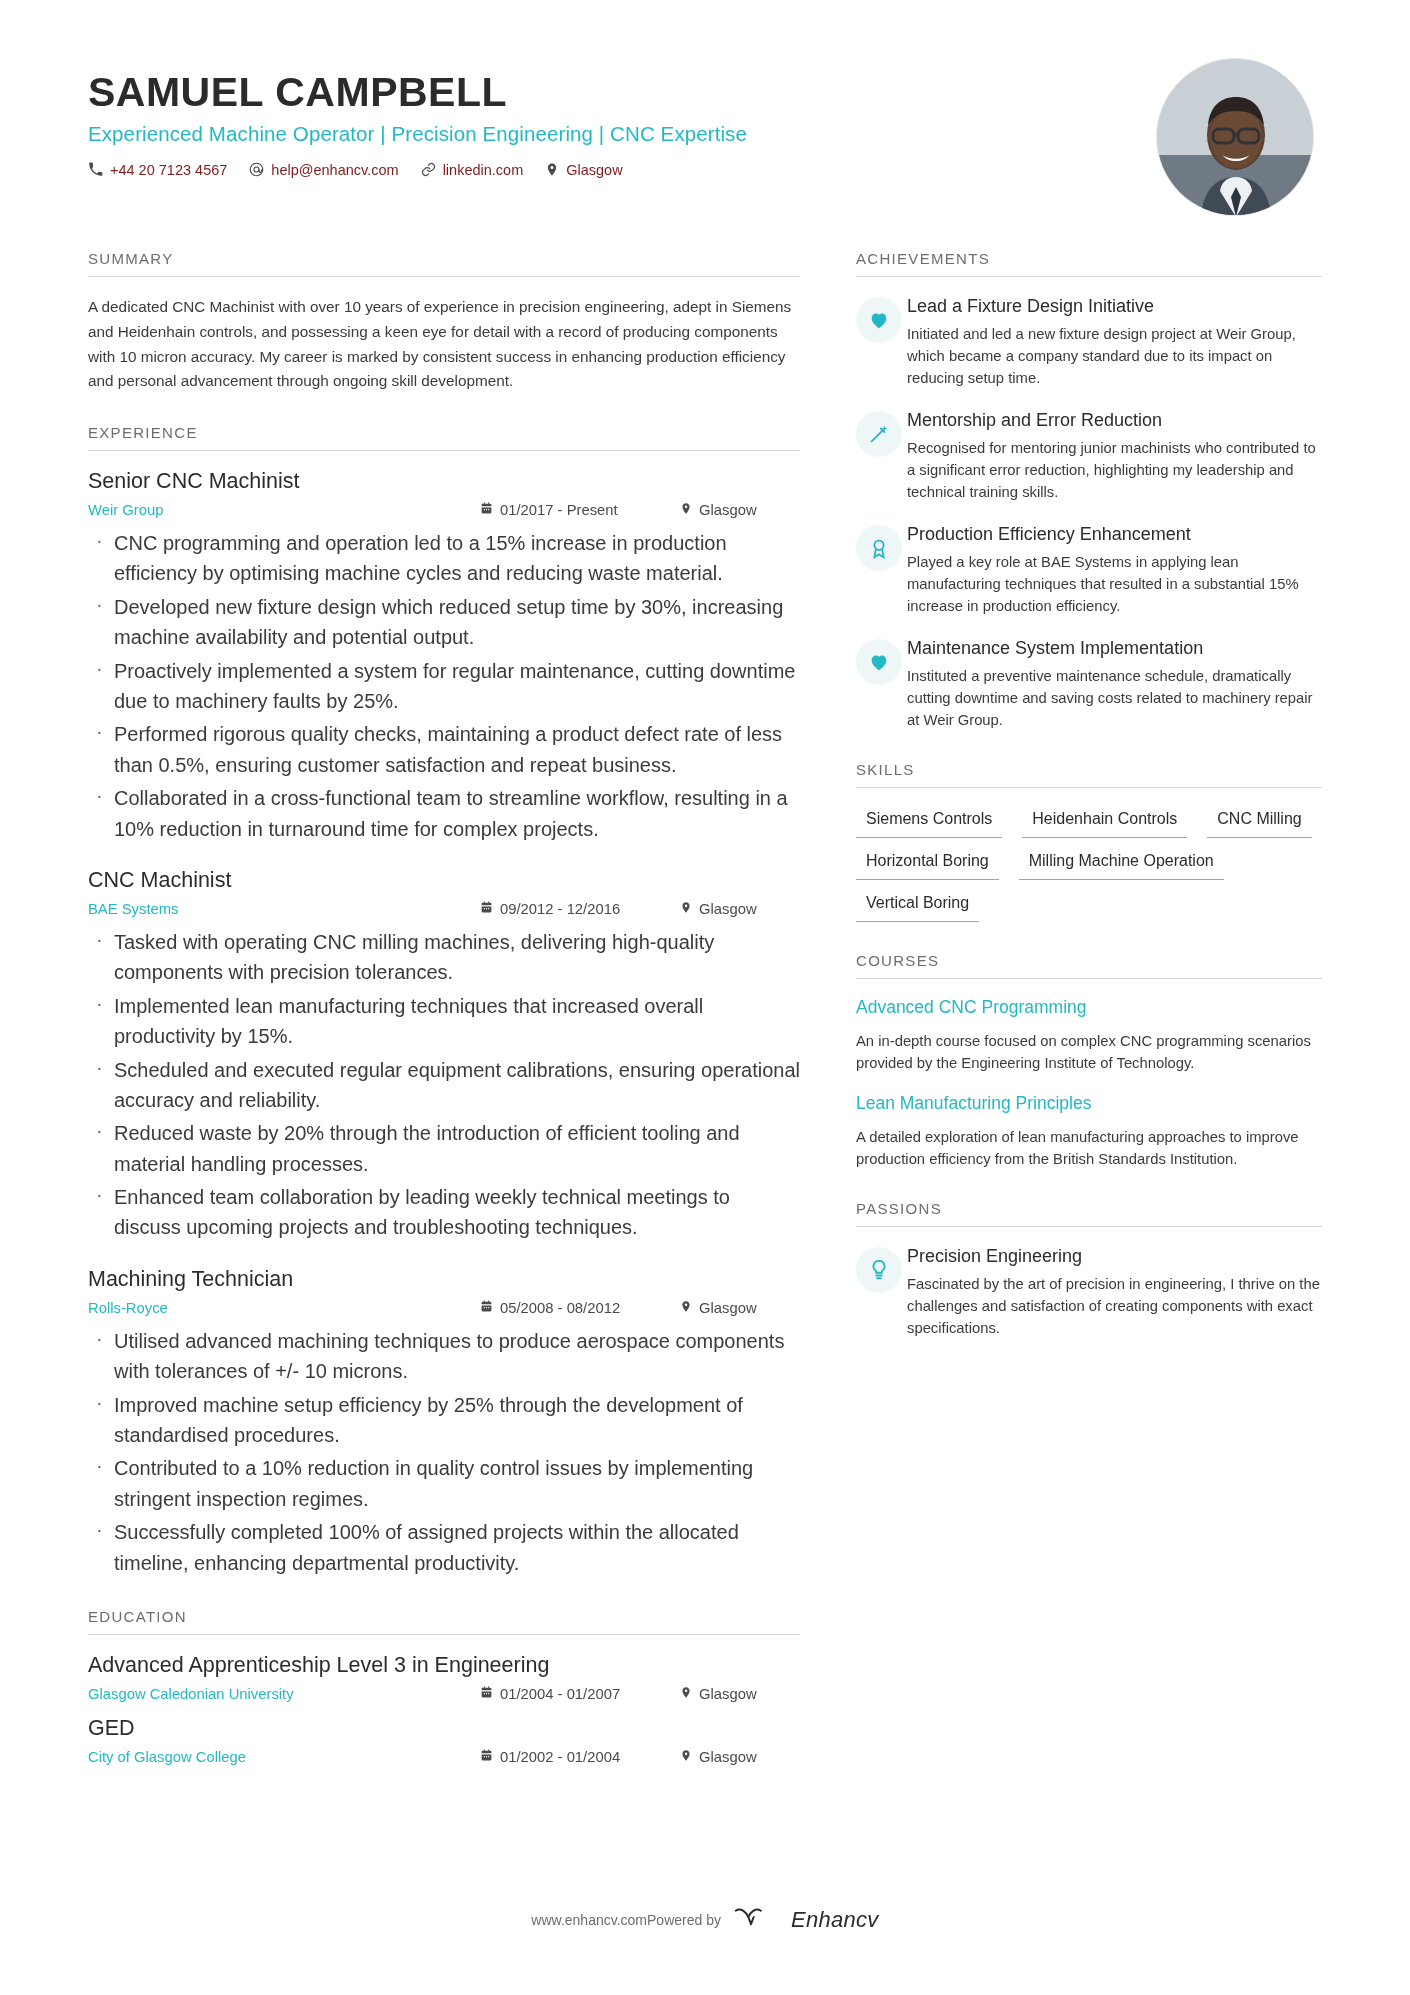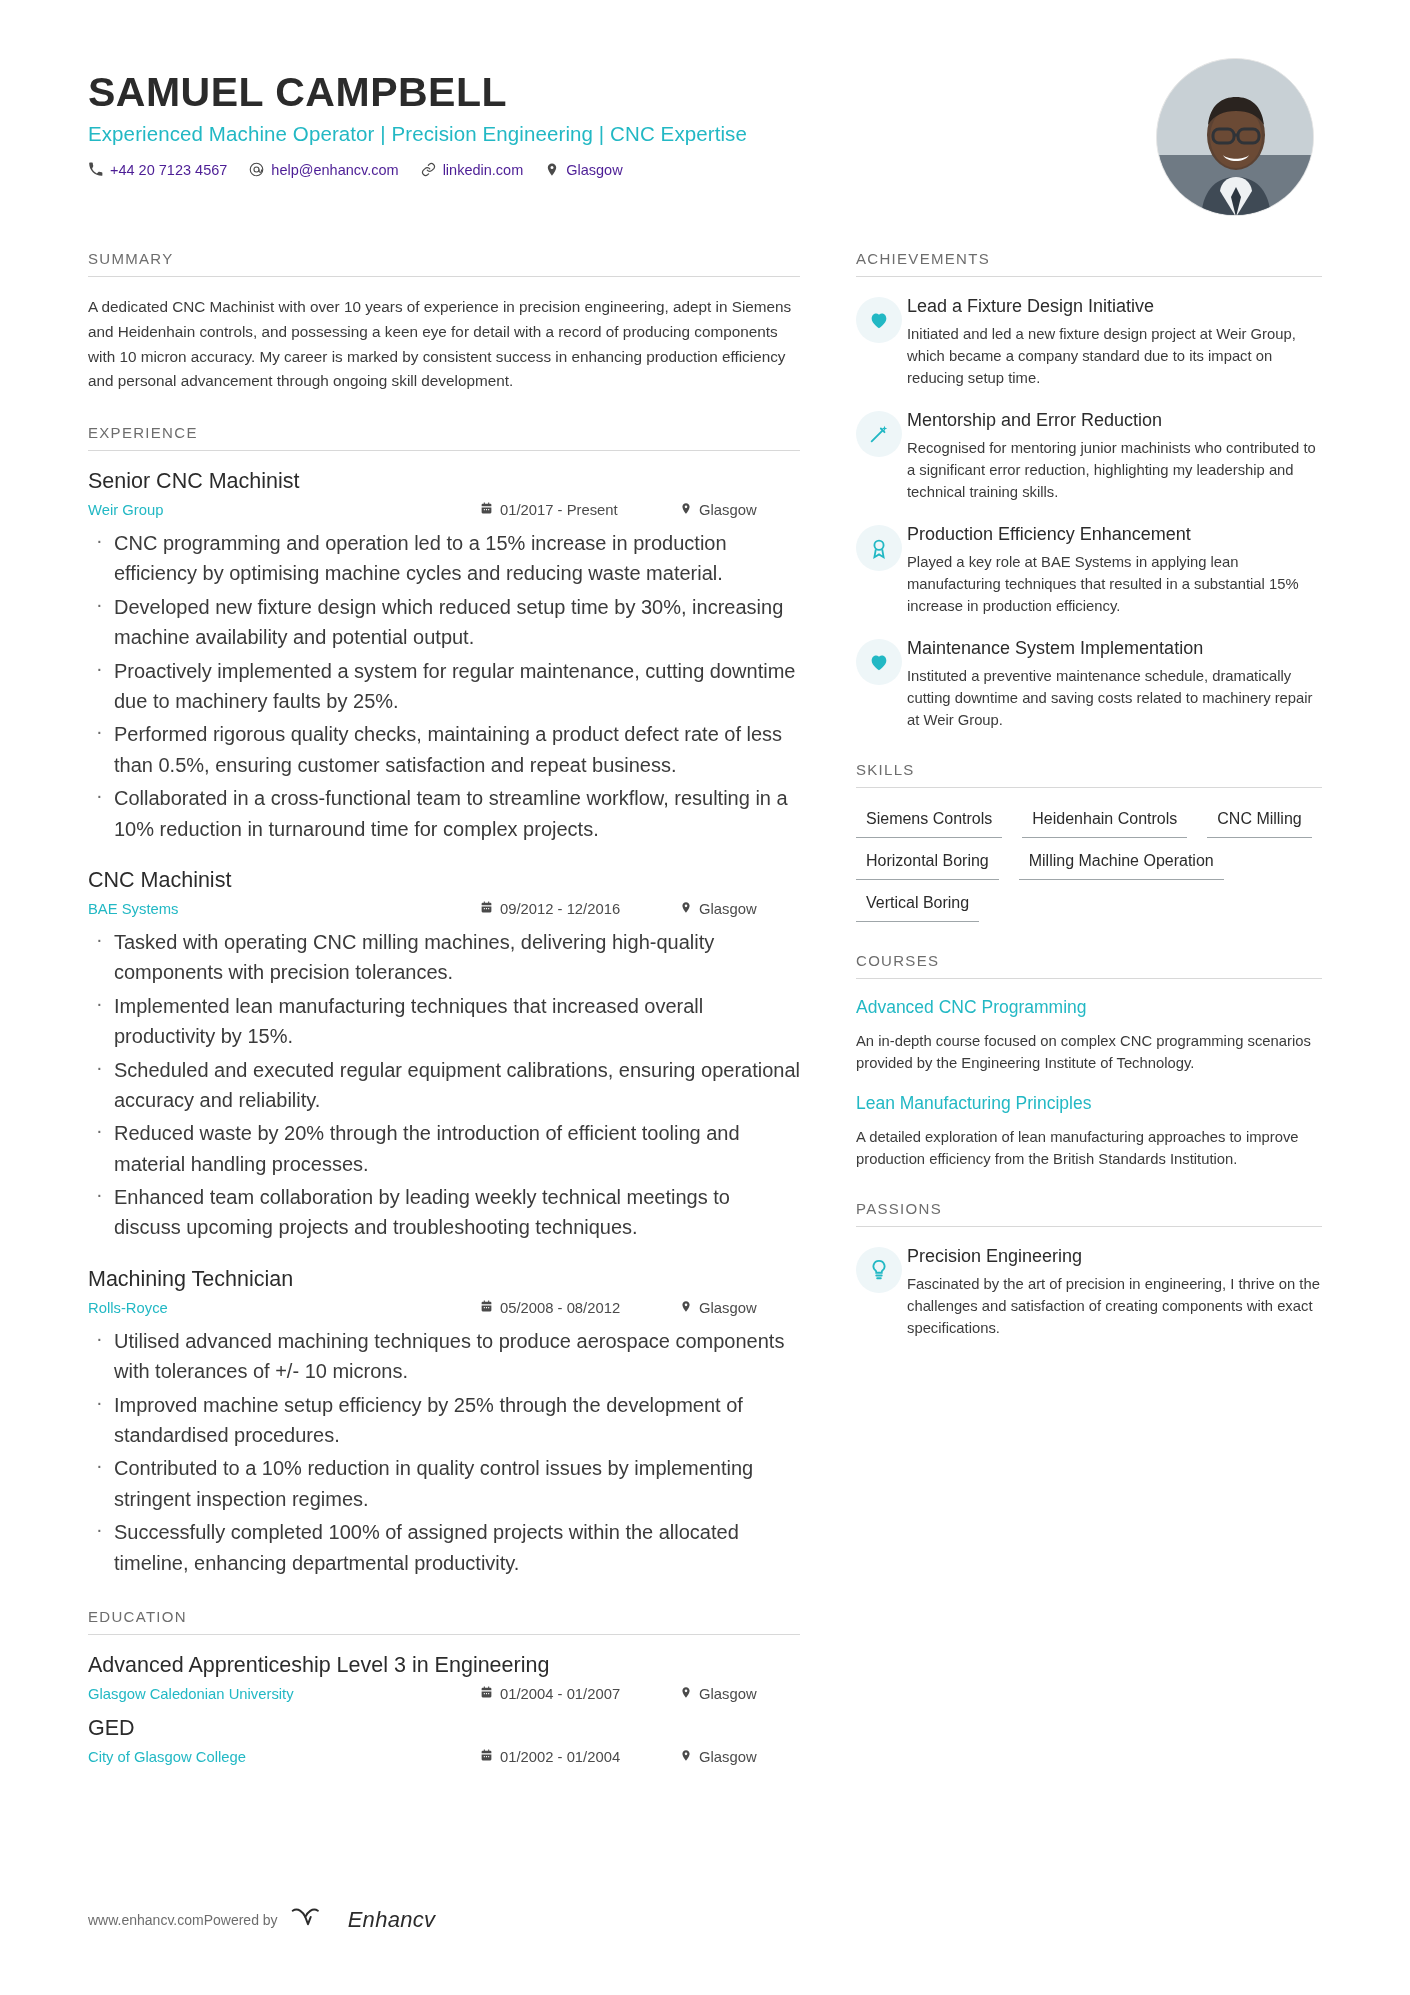--- a/index.html
+++ b/index.html
@@ -37,21 +37,21 @@
     color: #22b8c4;
     margin-top: 6px;
     letter-spacing: 0.1px;
   }
   .contact-row {
     display: flex;
     align-items: flex-start;
     gap: 22px;
     margin-top: 16px;
     font-size: 14.5px;
-    color: #4c1d95;
+    color: #7f1d1d;
   }
   .contact-item {
     display: flex;
     align-items: center;
     gap: 7px;
     white-space: nowrap;
   }
   .contact-item svg { display: block; }
   .avatar {
     width: 158px;
@@ -193,21 +193,21 @@
     margin-top: 12px;
   }
 
   
   .footer {
     position: absolute;
     left: 88px;
     right: 88px;
     bottom: 60px;
     display: flex;
-    justify-content: flex-start;
+    justify-content: center;
     align-items: center;
     font-size: 14px;
     color: #6d6d6d;
   }
   .powered {
     display: flex;
     align-items: center;
     gap: 12px;
   }
   .brand {

